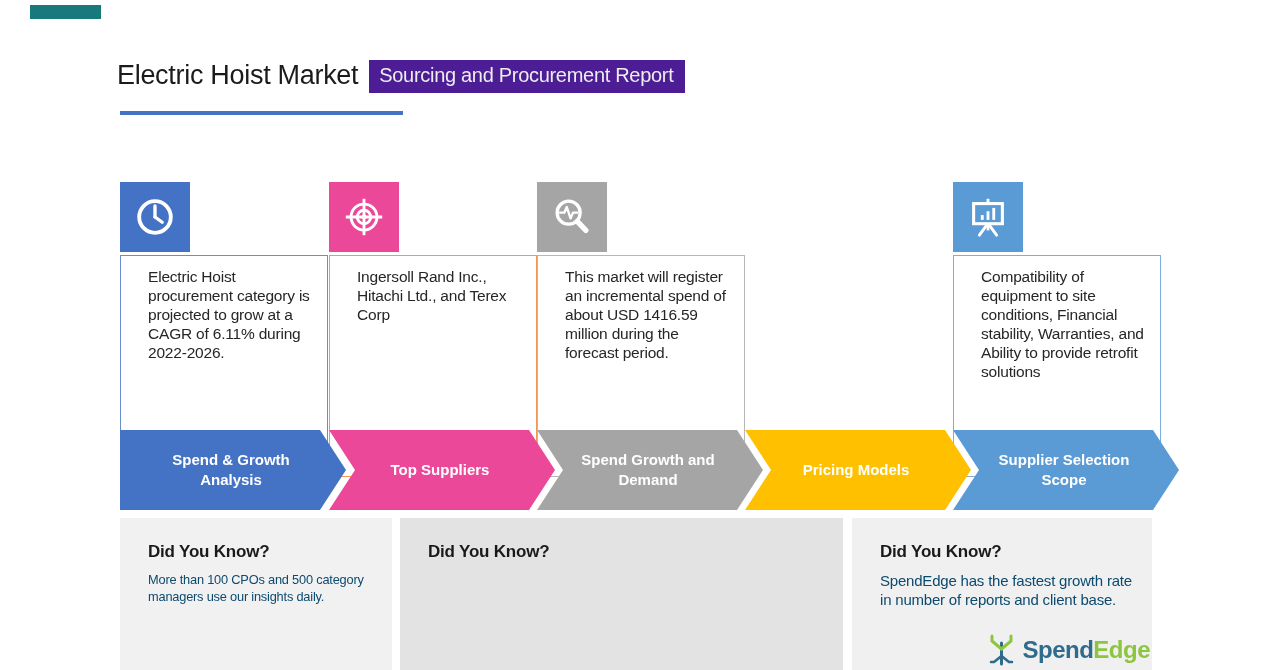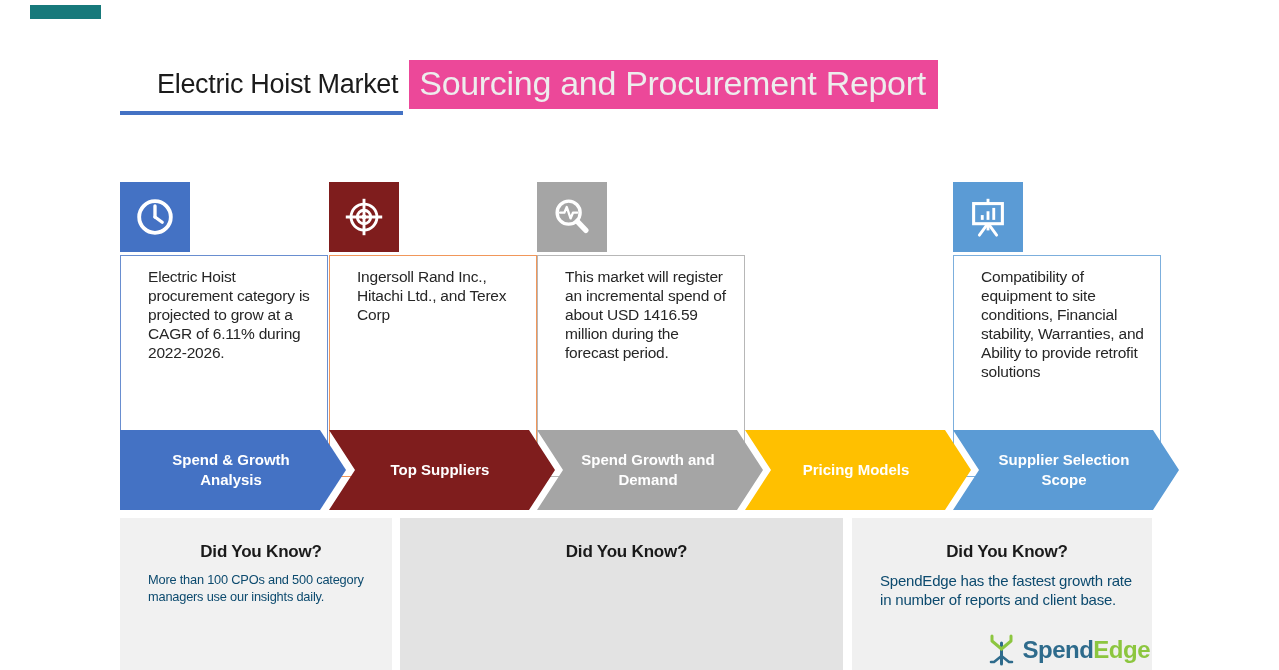--- a/index.html
+++ b/index.html
@@ -2,48 +2,48 @@
 <html><head>
 <meta charset="utf-8">
 <style>
   * { margin:0; padding:0; box-sizing:border-box; }
   html,body { background:#ffffff; }
   body { font-family:"Liberation Sans", sans-serif; }
   .stage { position:relative; width:1279px; height:670px; background:#fff; overflow:hidden; }
 
   .brand-bar { position:absolute; left:30px; top:5px; width:71px; height:14px; background:#17797B; }
 
-  .header { position:absolute; left:117px; top:60px; display:flex; align-items:center; gap:11px; white-space:nowrap;margin-left:40px; }
+  .header { position:absolute; left:117px; top:60px; display:flex; gap:11px; white-space:nowrap; }
   .title-black { font-size:27px; color:#1b1b1b; letter-spacing:-0.3px; }
-  .title-chip { font-size:34px; color:#ededed; background:#ec4899; padding:4px 12px 6px 10px; letter-spacing:-0.3px; }
+  .title-chip { font-size:20px; color:#ededed; background:#4c1d95; padding:4px 12px 6px 10px; letter-spacing:-0.3px; }
   .title-underline { position:absolute; left:120px; top:111px; width:283px; height:4px; background:#4472C4; }
 
   .columns { position:absolute; left:120px; top:182px; width:1042px; height:248px; }
   .col { position:absolute; top:0; width:208px; height:248px; }
   .col-icon { position:absolute; left:0; top:0; width:70px; height:70px; display:flex; align-items:center; justify-content:center; }
   .col-box { position:absolute; left:0; top:73px; width:208px; height:222px; background:#fff; border:1px solid; padding:11px 16px 0 27px; }
   .col-text { font-size:15.5px; line-height:19px; color:#262626; letter-spacing:-0.2px; }
 
   .c0 { background:#4472C4; } .bc0 { border-color:#4472C4cc; }
-  .c1 { background:#7f1d1d; } .bc1 { border-color:#ED7D31cc; }
+  .c1 { background:#ec4899; } .bc1 { border-color:#ED7D31cc; }
   .c2 { background:#A5A5A5; } .bc2 { border-color:#A5A5A5cc; }
   .c3 { background:#FFC000; } .bc3 { border-color:#FFC000cc; }
   .c4 { background:#5B9BD5; } .bc4 { border-color:#5B9BD5cc; }
 
   .arrows { position:absolute; left:0; top:430px; width:1279px; height:80px; }
   .arrow { position:absolute; top:0; width:226px; height:80px; display:flex; align-items:center; justify-content:center; text-align:center;
            padding:0 34px 0 30px; color:#ffffff; font-weight:bold; font-size:15px; line-height:20px;
            clip-path:polygon(0 0, calc(100% - 26px) 0, 100% 50%, calc(100% - 26px) 100%, 0 100%); }
   .arrow.notched { clip-path:polygon(0 0, calc(100% - 26px) 0, 100% 50%, calc(100% - 26px) 100%, 0 100%, 26px 50%); }
 
   .dyk { position:absolute; top:518px; height:152px; padding:24px 18px 0 28px; }
   .dyk-1 { left:120px; width:272px; background:#F1F1F1; }
   .dyk-2 { left:400px; width:443px; background:#E3E3E3; }
   .dyk-3 { left:852px; width:300px; background:#F0F0F0; }
-  .dyk-h { font-size:17px; font-weight:bold; color:#1a1a1a; margin-bottom:9px; letter-spacing:-0.2px;text-align:center; }
+  .dyk-h { font-size:17px; font-weight:bold; color:#1a1a1a; margin-bottom:9px; letter-spacing:-0.2px; }
   .dyk-t { font-size:15px; line-height:19px; color:#0c4a6e; letter-spacing:-0.2px; }
   .dyk-1 .dyk-t { font-size:12.8px; line-height:17px; }
 
   .logo { position:absolute; right:2px; bottom:3px; display:flex; align-items:center; gap:5px;justify-content:space-between; }
   .logo-text { font-size:24px; font-weight:600; letter-spacing:-0.5px; }
   .logo-spend { color:#2E6B8C; }
   .logo-edge { color:#8CC63F; }
 
   svg { display:block; }
 </style>

